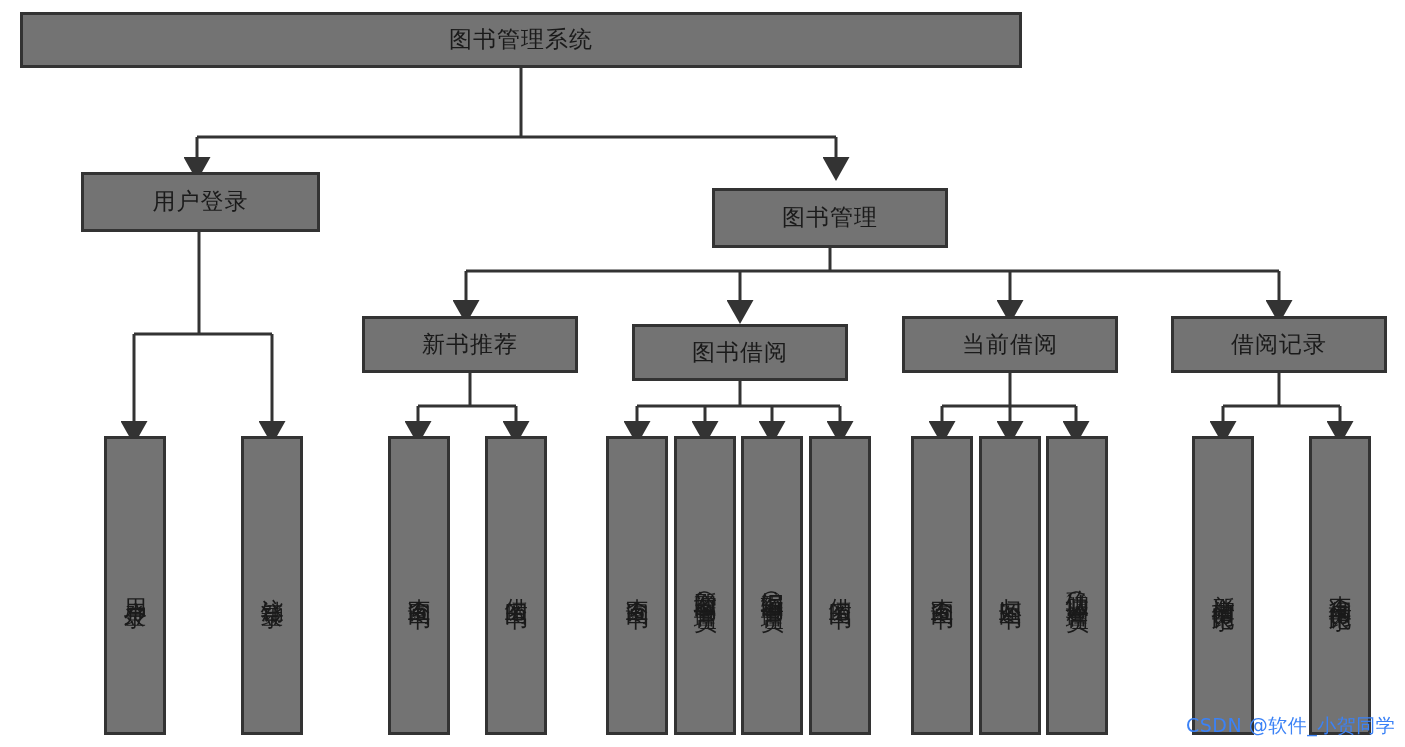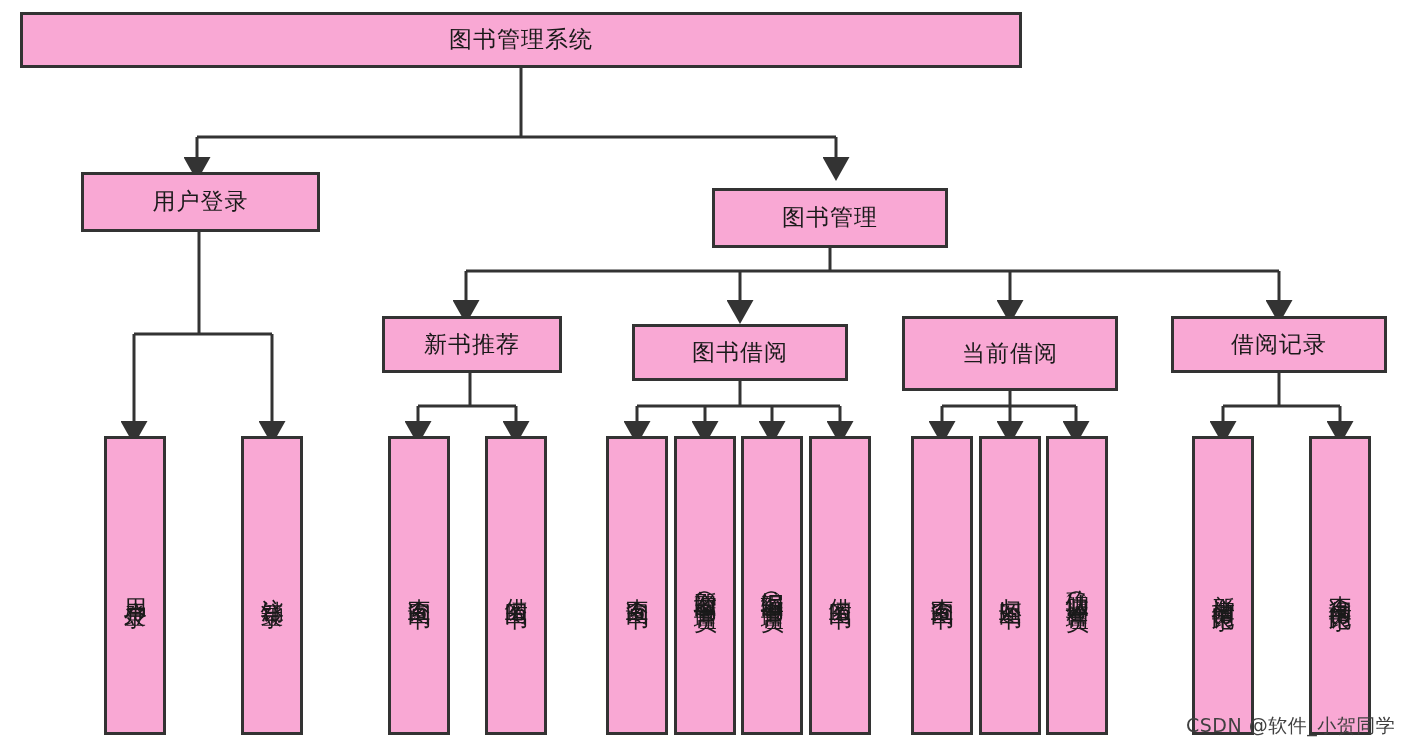--- a/index.html
+++ b/index.html
@@ -14,21 +14,21 @@
     position: relative;
     width: 1405px;
     height: 747px;
     background: #ffffff;
     overflow: hidden;
   }
   .node {
     position: absolute;
     box-sizing: border-box;
     border: 3px solid #333333;
-    background: #f9a8d4;
+    background: #737373;
     display: flex;
     align-items: center;
     justify-content: center;
     color: #1a1a1a;
   }
   .node.horiz {
     font-size: 23px;
     letter-spacing: 1px;
     line-height: 1.1;
   }
@@ -50,21 +50,21 @@
     top: 0;
     width: 1405px;
     height: 747px;
     pointer-events: none;
   }
   .watermark {
     position: absolute;
     left: 1186px;
     top: 713px;
     font-size: 19px;
-    color: #404040;
+    color: #3b82f6;
     letter-spacing: 0.5px;
     white-space: nowrap;
     font-family: "DejaVu Sans", "Liberation Sans", sans-serif;
   }
 </style>
 </head>
 <body>
 
 <div id="canvas">
 
@@ -122,27 +122,27 @@
     <span class="cap">图书管理系统</span>
   </div>
 
   <div class="node horiz" style="left:81px; top:172px; width:239px; height:60px;">
     <span class="cap">用户登录</span>
   </div>
   <div class="node horiz" style="left:712px; top:188px; width:236px; height:60px;">
     <span class="cap">图书管理</span>
   </div>
 
-  <div class="node horiz" style="left:362px; top:316px; width:180px; height:57px;margin-left:20px;">
+  <div class="node horiz" style="left:362px; top:316px; width:216px; height:57px;">
     <span class="cap">新书推荐</span>
   </div>
   <div class="node horiz" style="left:632px; top:324px; width:216px; height:57px;">
     <span class="cap">图书借阅</span>
   </div>
-  <div class="node horiz" style="left:902px; top:316px; width:216px; height:75px;">
+  <div class="node horiz" style="left:902px; top:316px; width:216px; height:57px;">
     <span class="cap">当前借阅</span>
   </div>
   <div class="node horiz" style="left:1171px; top:316px; width:216px; height:57px;">
     <span class="cap">借阅记录</span>
   </div>
 
   <div class="node vert" style="left:104px; top:436px; width:62px; height:299px;">
     <span class="cap">用户登录</span>
   </div>
   <div class="node vert" style="left:241px; top:436px; width:62px; height:299px;">

